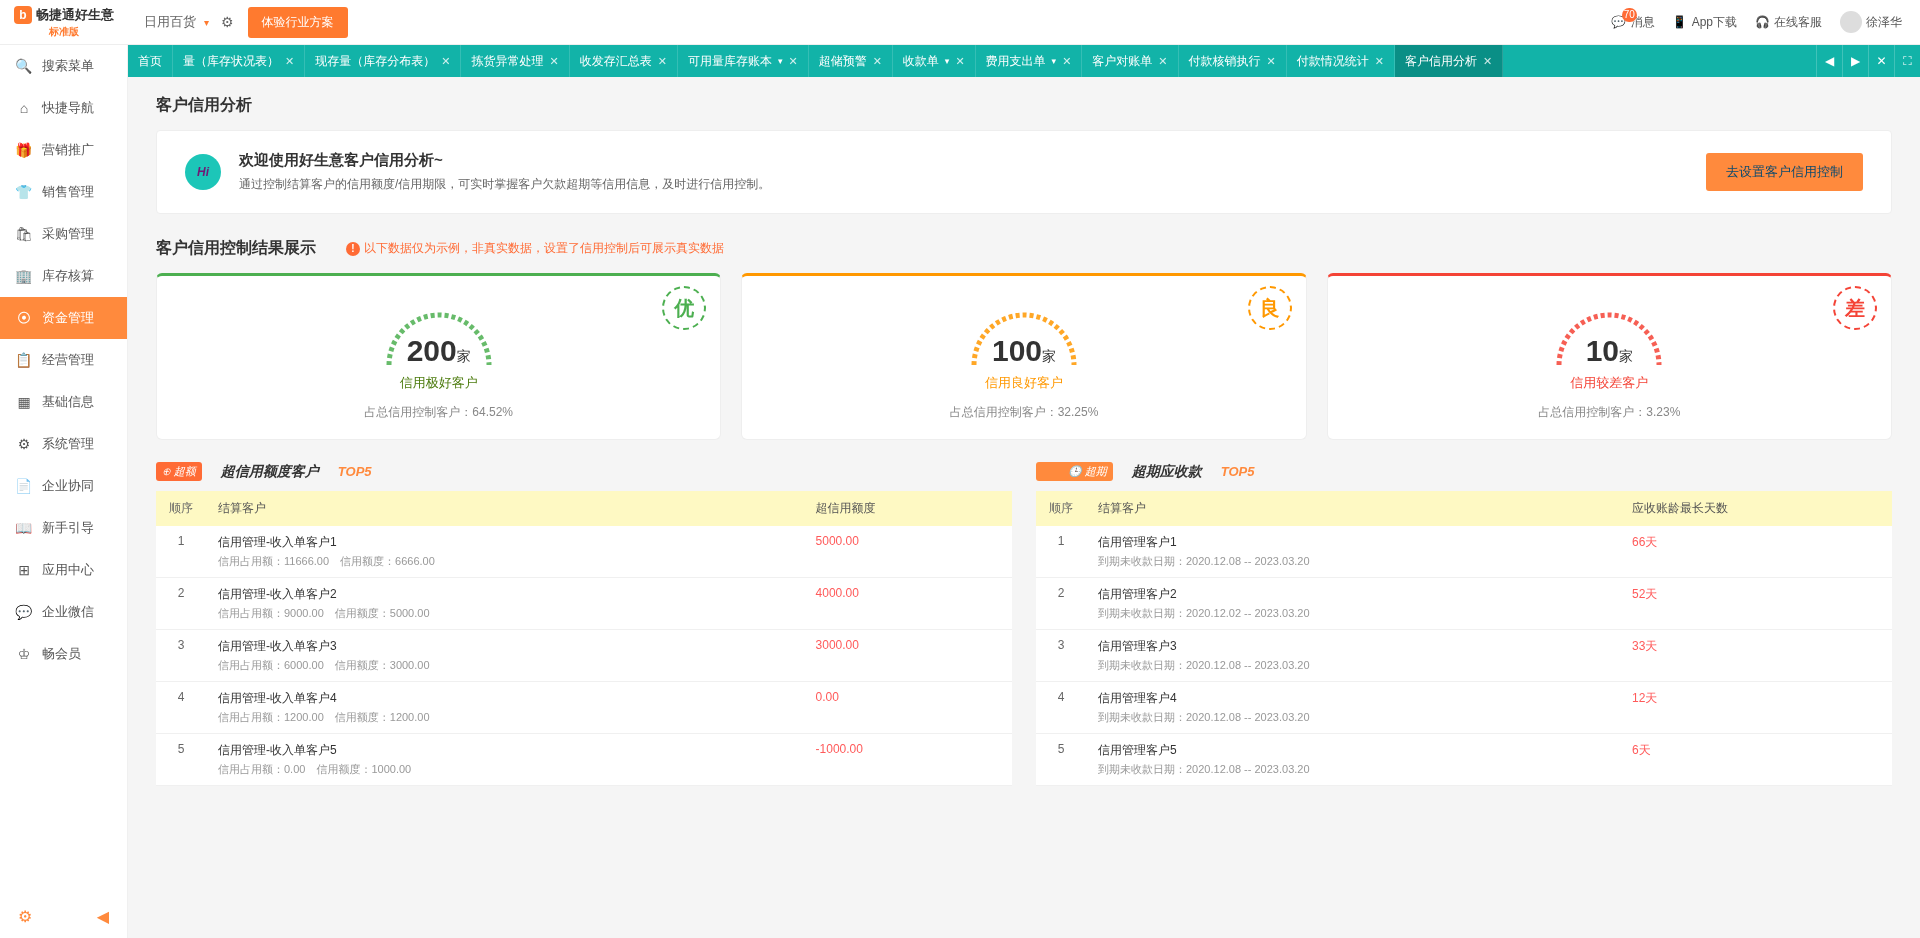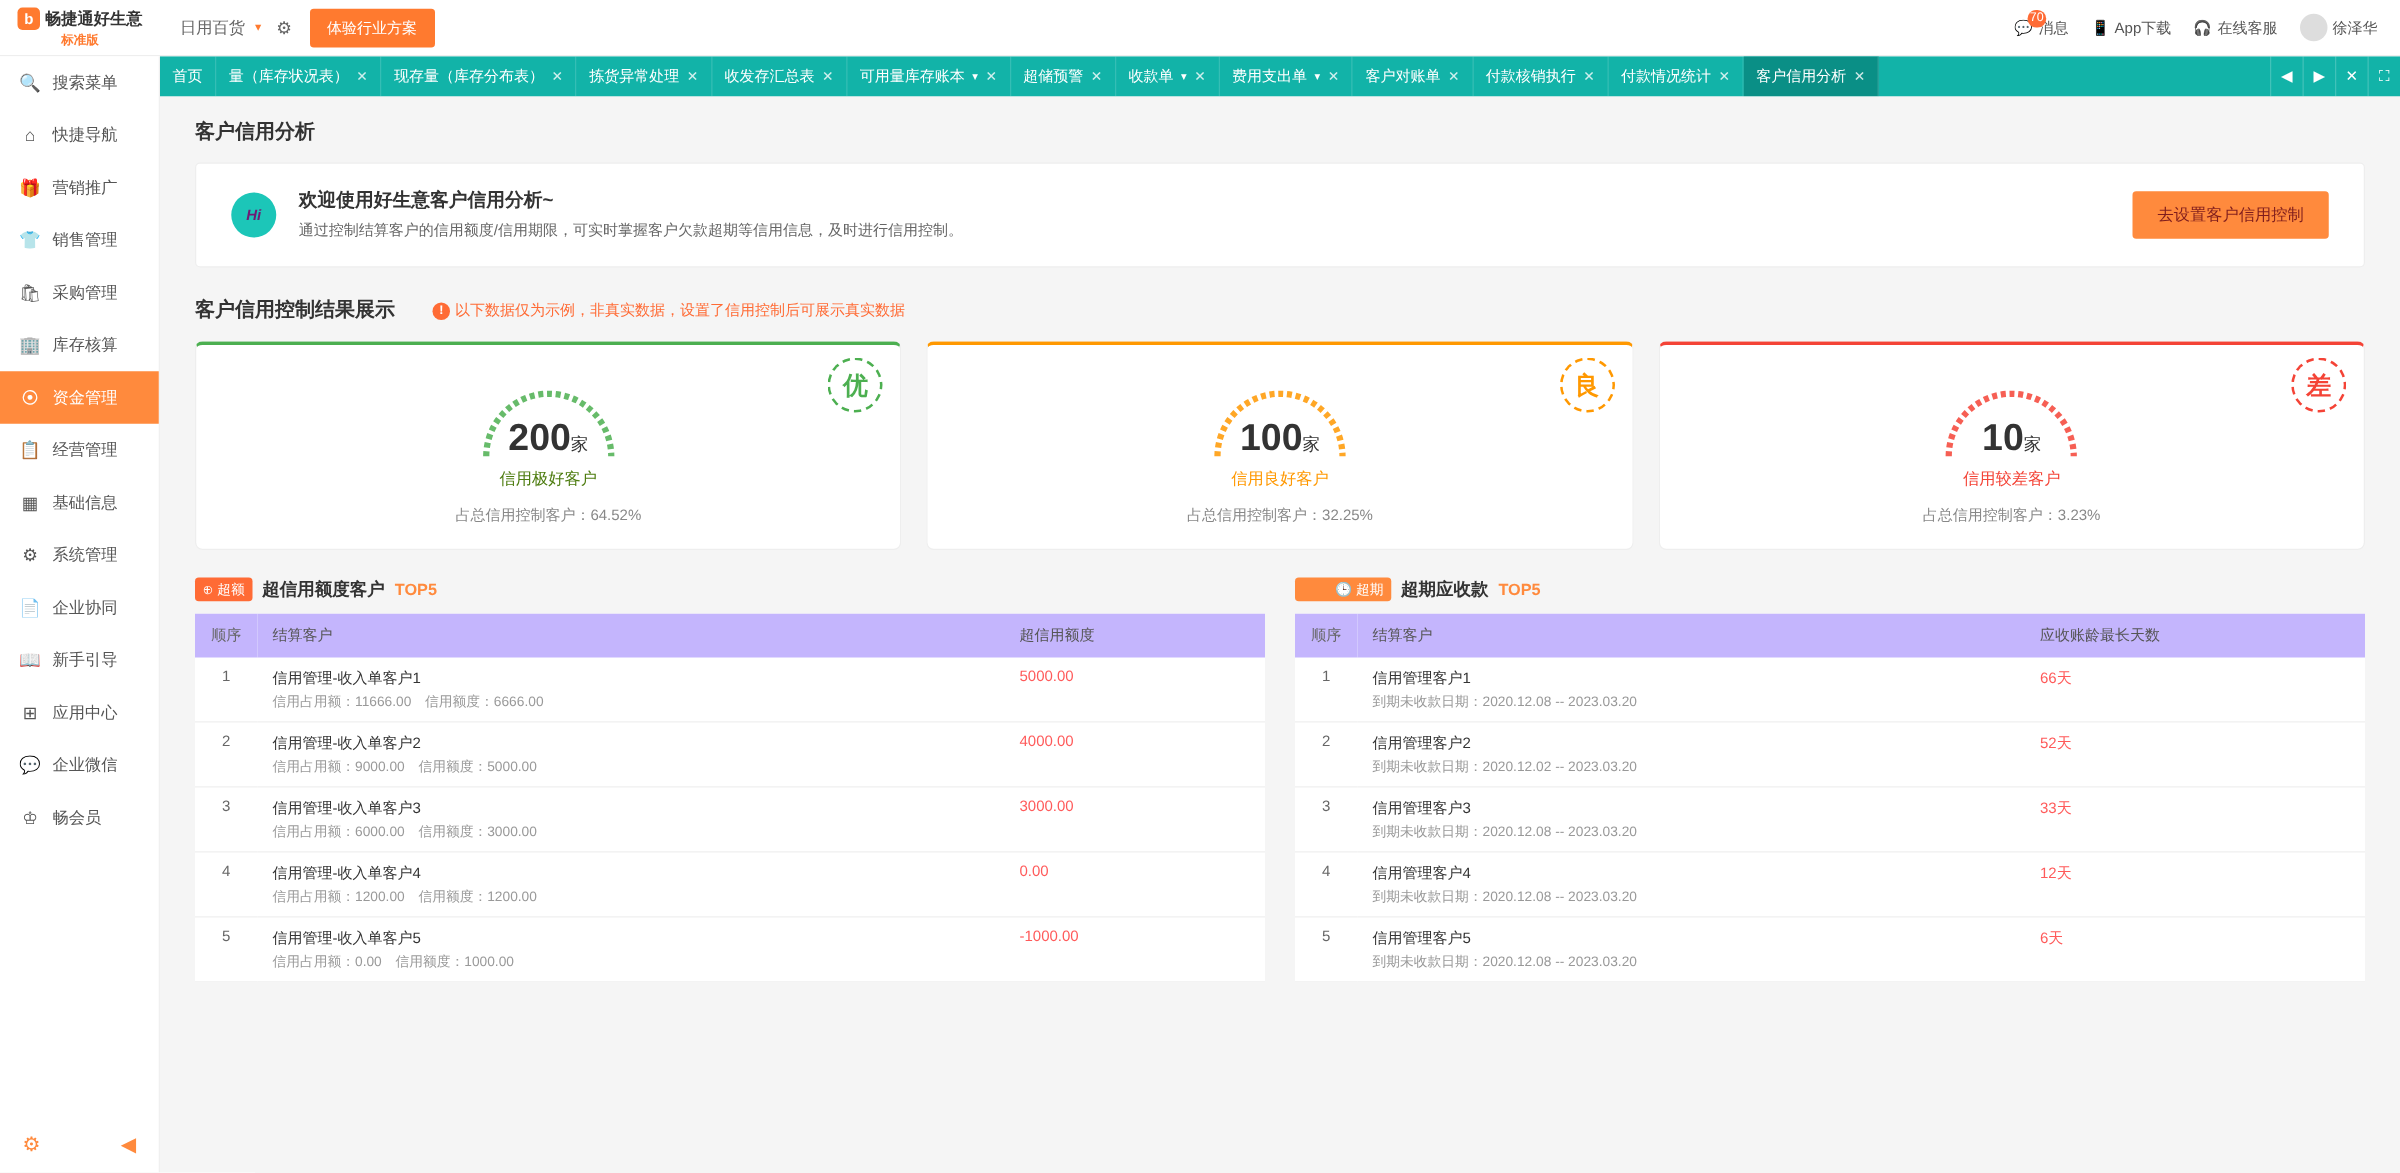--- a/index.html
+++ b/index.html
@@ -44,21 +44,21 @@
     .tabs-ctrl { width: 26px; display: flex; align-items: center; justify-content: center; cursor: pointer; border-left: 1px solid rgba(255,255,255,0.2); }
     
     
     .content { flex: 1; padding: 18px 28px; overflow: auto; }
     .page-title { font-size: 16px; font-weight: 600; color: #333; margin-bottom: 14px; }
     
     .welcome-card { background: #fff; border-radius: 4px; padding: 20px 28px; display: flex; align-items: center; gap: 18px; border: 1px solid #eee; }
     .hi-badge { width: 36px; height: 36px; border-radius: 50%; background: #1cc6b8; color: #701a75; display: flex; align-items: center; justify-content: center; font-weight: 600; font-style: italic; }
     .welcome-text .wt-title { font-size: 15px; font-weight: 600; color: #333; margin-bottom: 6px; }
     .welcome-text .wt-sub { font-size: 12px; color: #666; }
-    .welcome-btn { margin-left: auto; background: #ff8a3d; color: #7f1d1d; border: none; padding: 10px 20px; border-radius: 3px; font-size: 13px; cursor: pointer; }
+    .welcome-btn { margin-left: auto; background: #ff8a3d; color: #0c4a6e; border: none; padding: 10px 20px; border-radius: 3px; font-size: 13px; cursor: pointer; }
     
     .section-header { display: flex; align-items: center; gap: 30px; margin: 24px 0 14px; }
     .section-title { font-size: 16px; font-weight: 600; color: #333; }
     .warn-msg { display: flex; align-items: center; gap: 4px; color: #ff6b35; font-size: 12px; }
     .warn-msg .warn-icon { display: inline-flex; width: 14px; height: 14px; border-radius: 50%; background: #ff6b35; color: #fff; align-items: center; justify-content: center; font-size: 10px; font-weight: bold; }
     
     .cards-row { display: flex; gap: 20px; }
     .credit-card { flex: 1; background: #fff; border-radius: 6px; border: 1px solid #eee; padding: 18px; text-align: center; position: relative; overflow: hidden; }
     .credit-card.good { border-top: 3px solid #4caf50; }
     .credit-card.fair { border-top: 3px solid #ff9800; }
@@ -72,27 +72,27 @@
     .card-num { font-size: 30px; font-weight: 600; color: #333; margin-top: -36px; position: relative; }
     .card-num .unit { font-size: 14px; font-weight: 400; }
     .card-label { font-size: 13px; margin-top: 6px; }
     .good .card-label { color: #4d7c0f; }
     .fair .card-label { color: #ff9800; }
     .poor .card-label { color: #f44336; }
     .card-pct { font-size: 12px; color: #888; margin-top: 12px; }
     
     .tables-row { display: flex; gap: 24px; margin-top: 22px; }
     .table-block { flex: 1; }
-    .table-title { display: flex; align-items: center; gap: 8px; margin-bottom: 10px; }
+    .table-title { display: flex; align-items: center; gap: 19px; margin-bottom: 10px; font-style: italic; }
     .table-badge { background: #ff6b35; color: #fff; font-size: 11px; padding: 2px 6px; border-radius: 3px; display: inline-flex; align-items: center; gap: 2px; }
     .table-badge.overdue { background: #ff8a3d; padding-left: 32px; }
     .table-name { font-size: 14px; font-weight: 600; color: #333; }
     .table-top5 { color: #ff8a3d; font-size: 13px; font-weight: 600; }
     table { width: 100%; border-collapse: collapse; background: #fff; }
-    thead th { background: #c4b5fd; padding: 9px 12px; text-align: left; font-weight: 500; font-size: 12px; color: #555; }
+    thead th { background: #fef9c3; padding: 9px 12px; text-align: left; font-weight: 500; font-size: 12px; color: #555; }
     tbody td { padding: 8px 12px; border-bottom: 1px solid #f0f0f0; font-size: 12px; vertical-align: top; }
     .seq-col { width: 50px; text-align: center; color: #666; }
     .cust-name { color: #333; font-size: 12px; margin-bottom: 3px; }
     .cust-sub { color: #999; font-size: 11px; }
     .amt { color: #ff5a5a; font-size: 12px; }
     .days { color: #ff5a5a; }
   </style>
 </head>
 <body>
 

